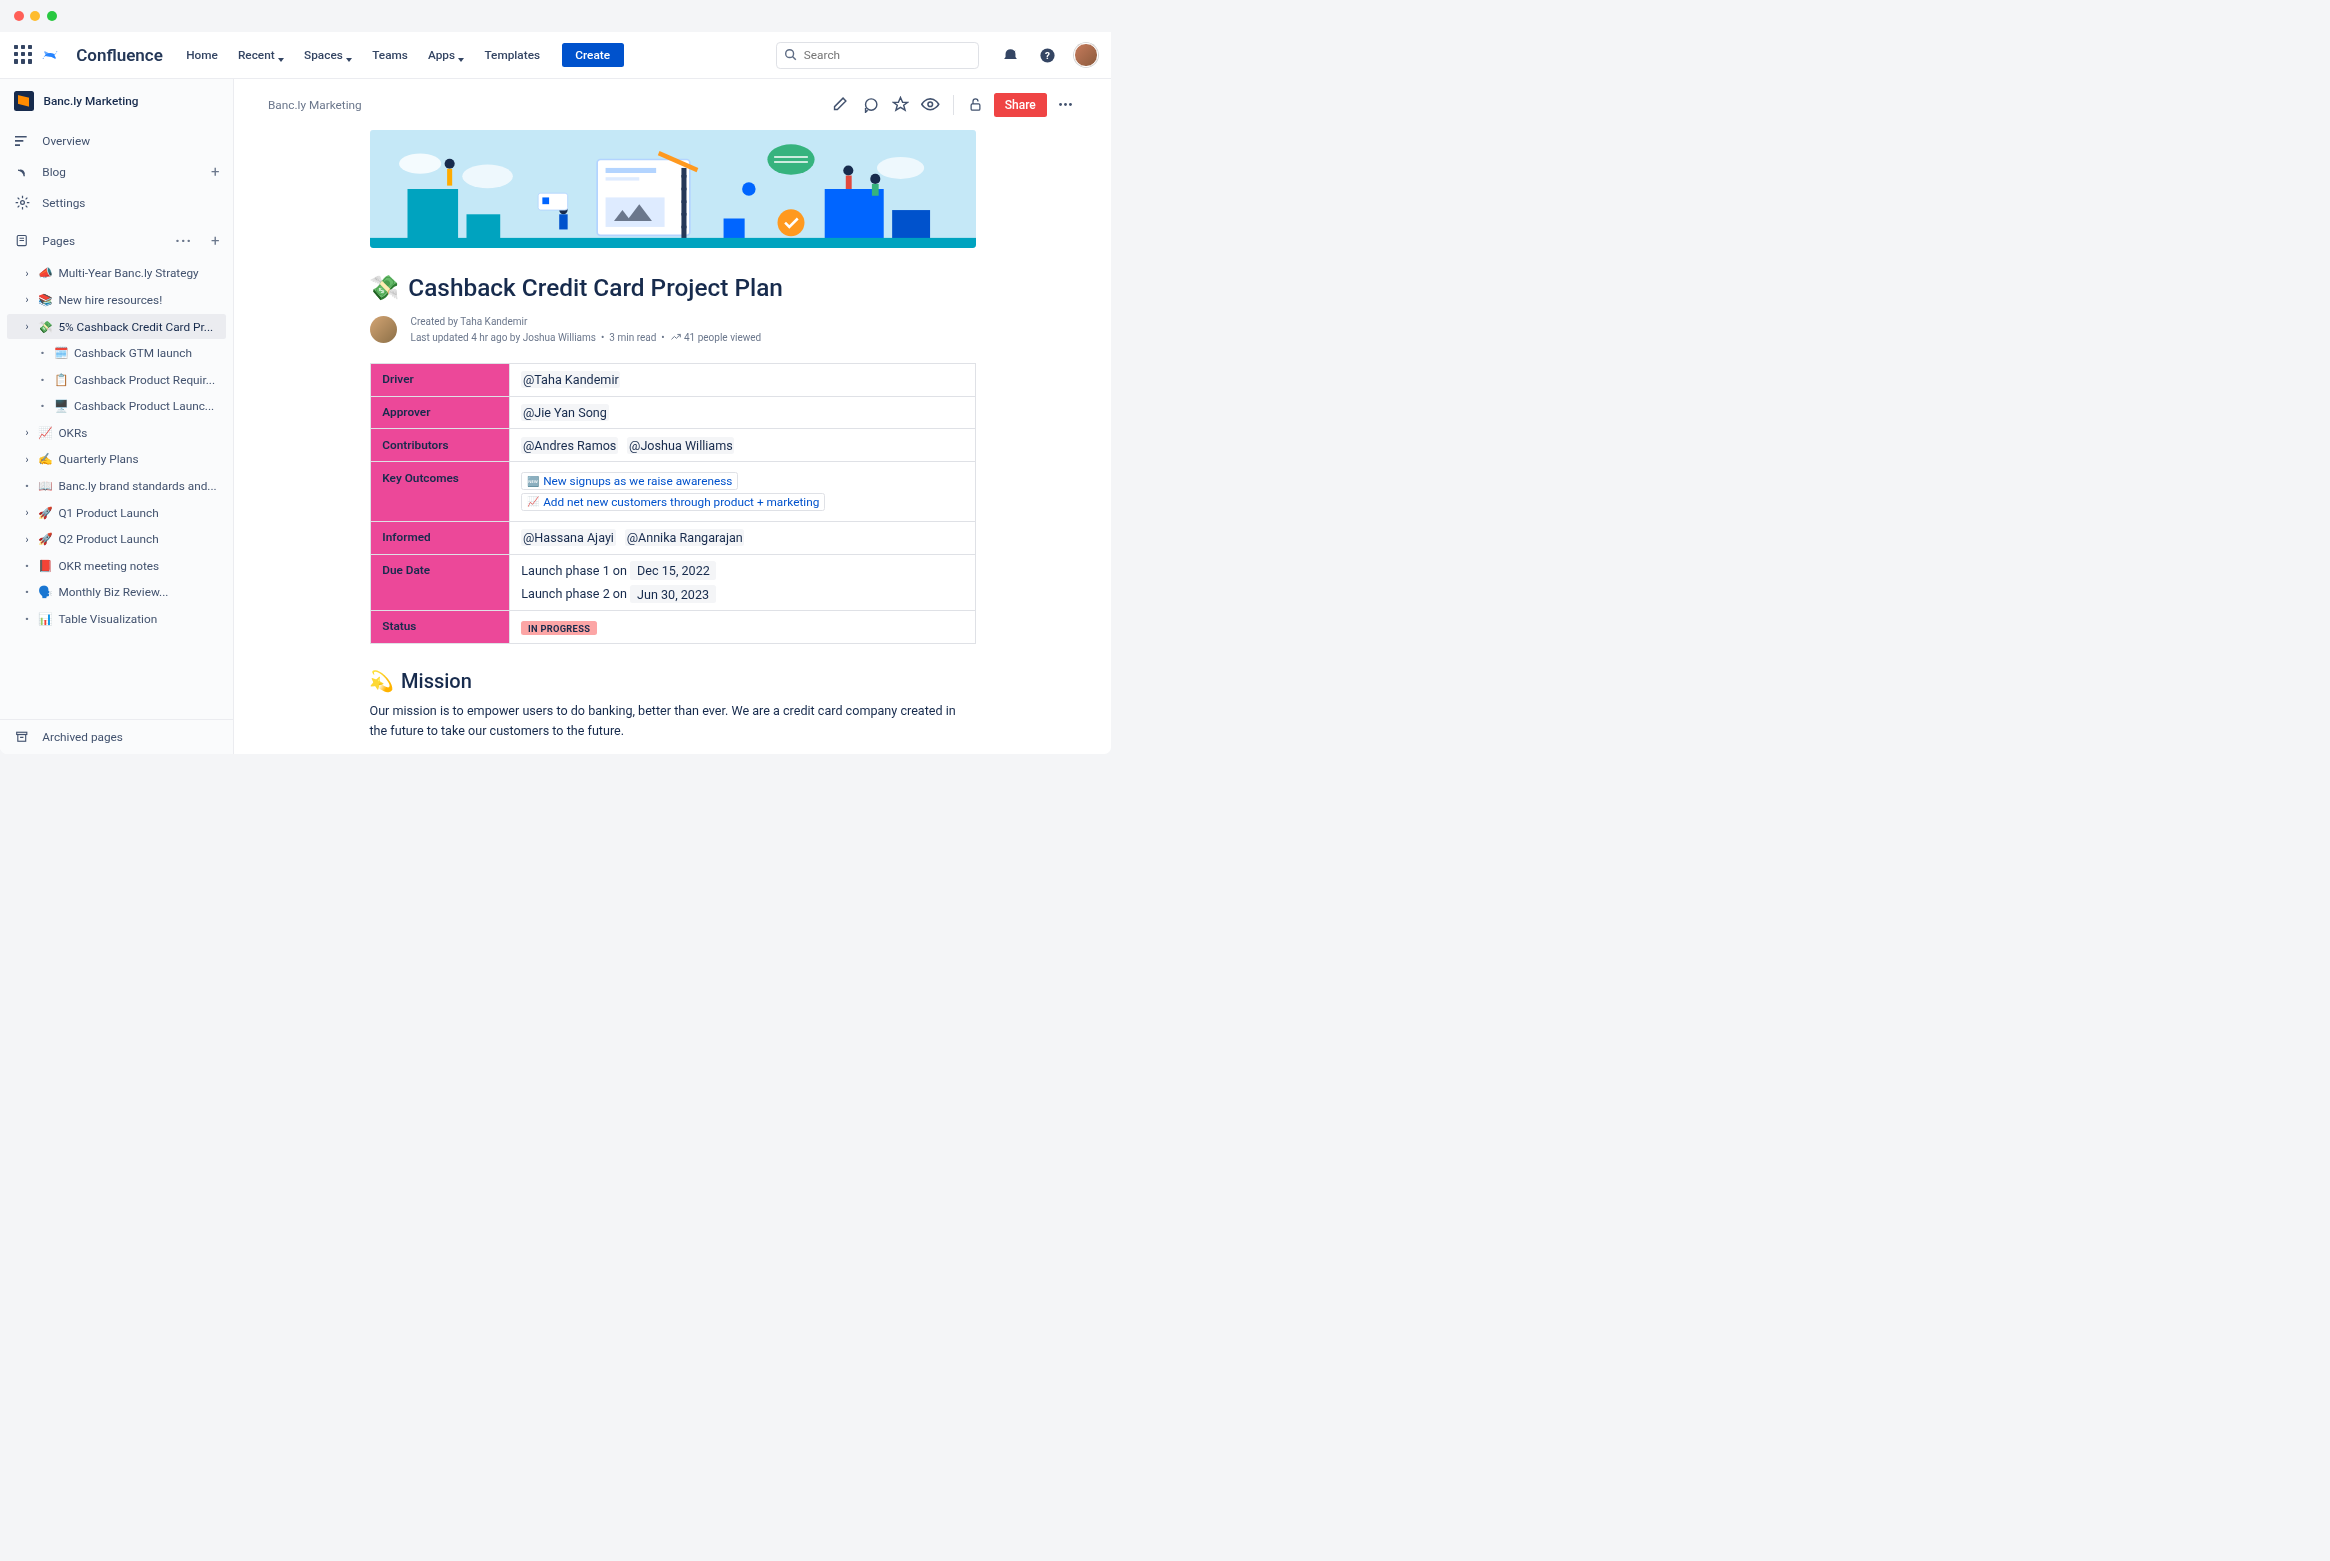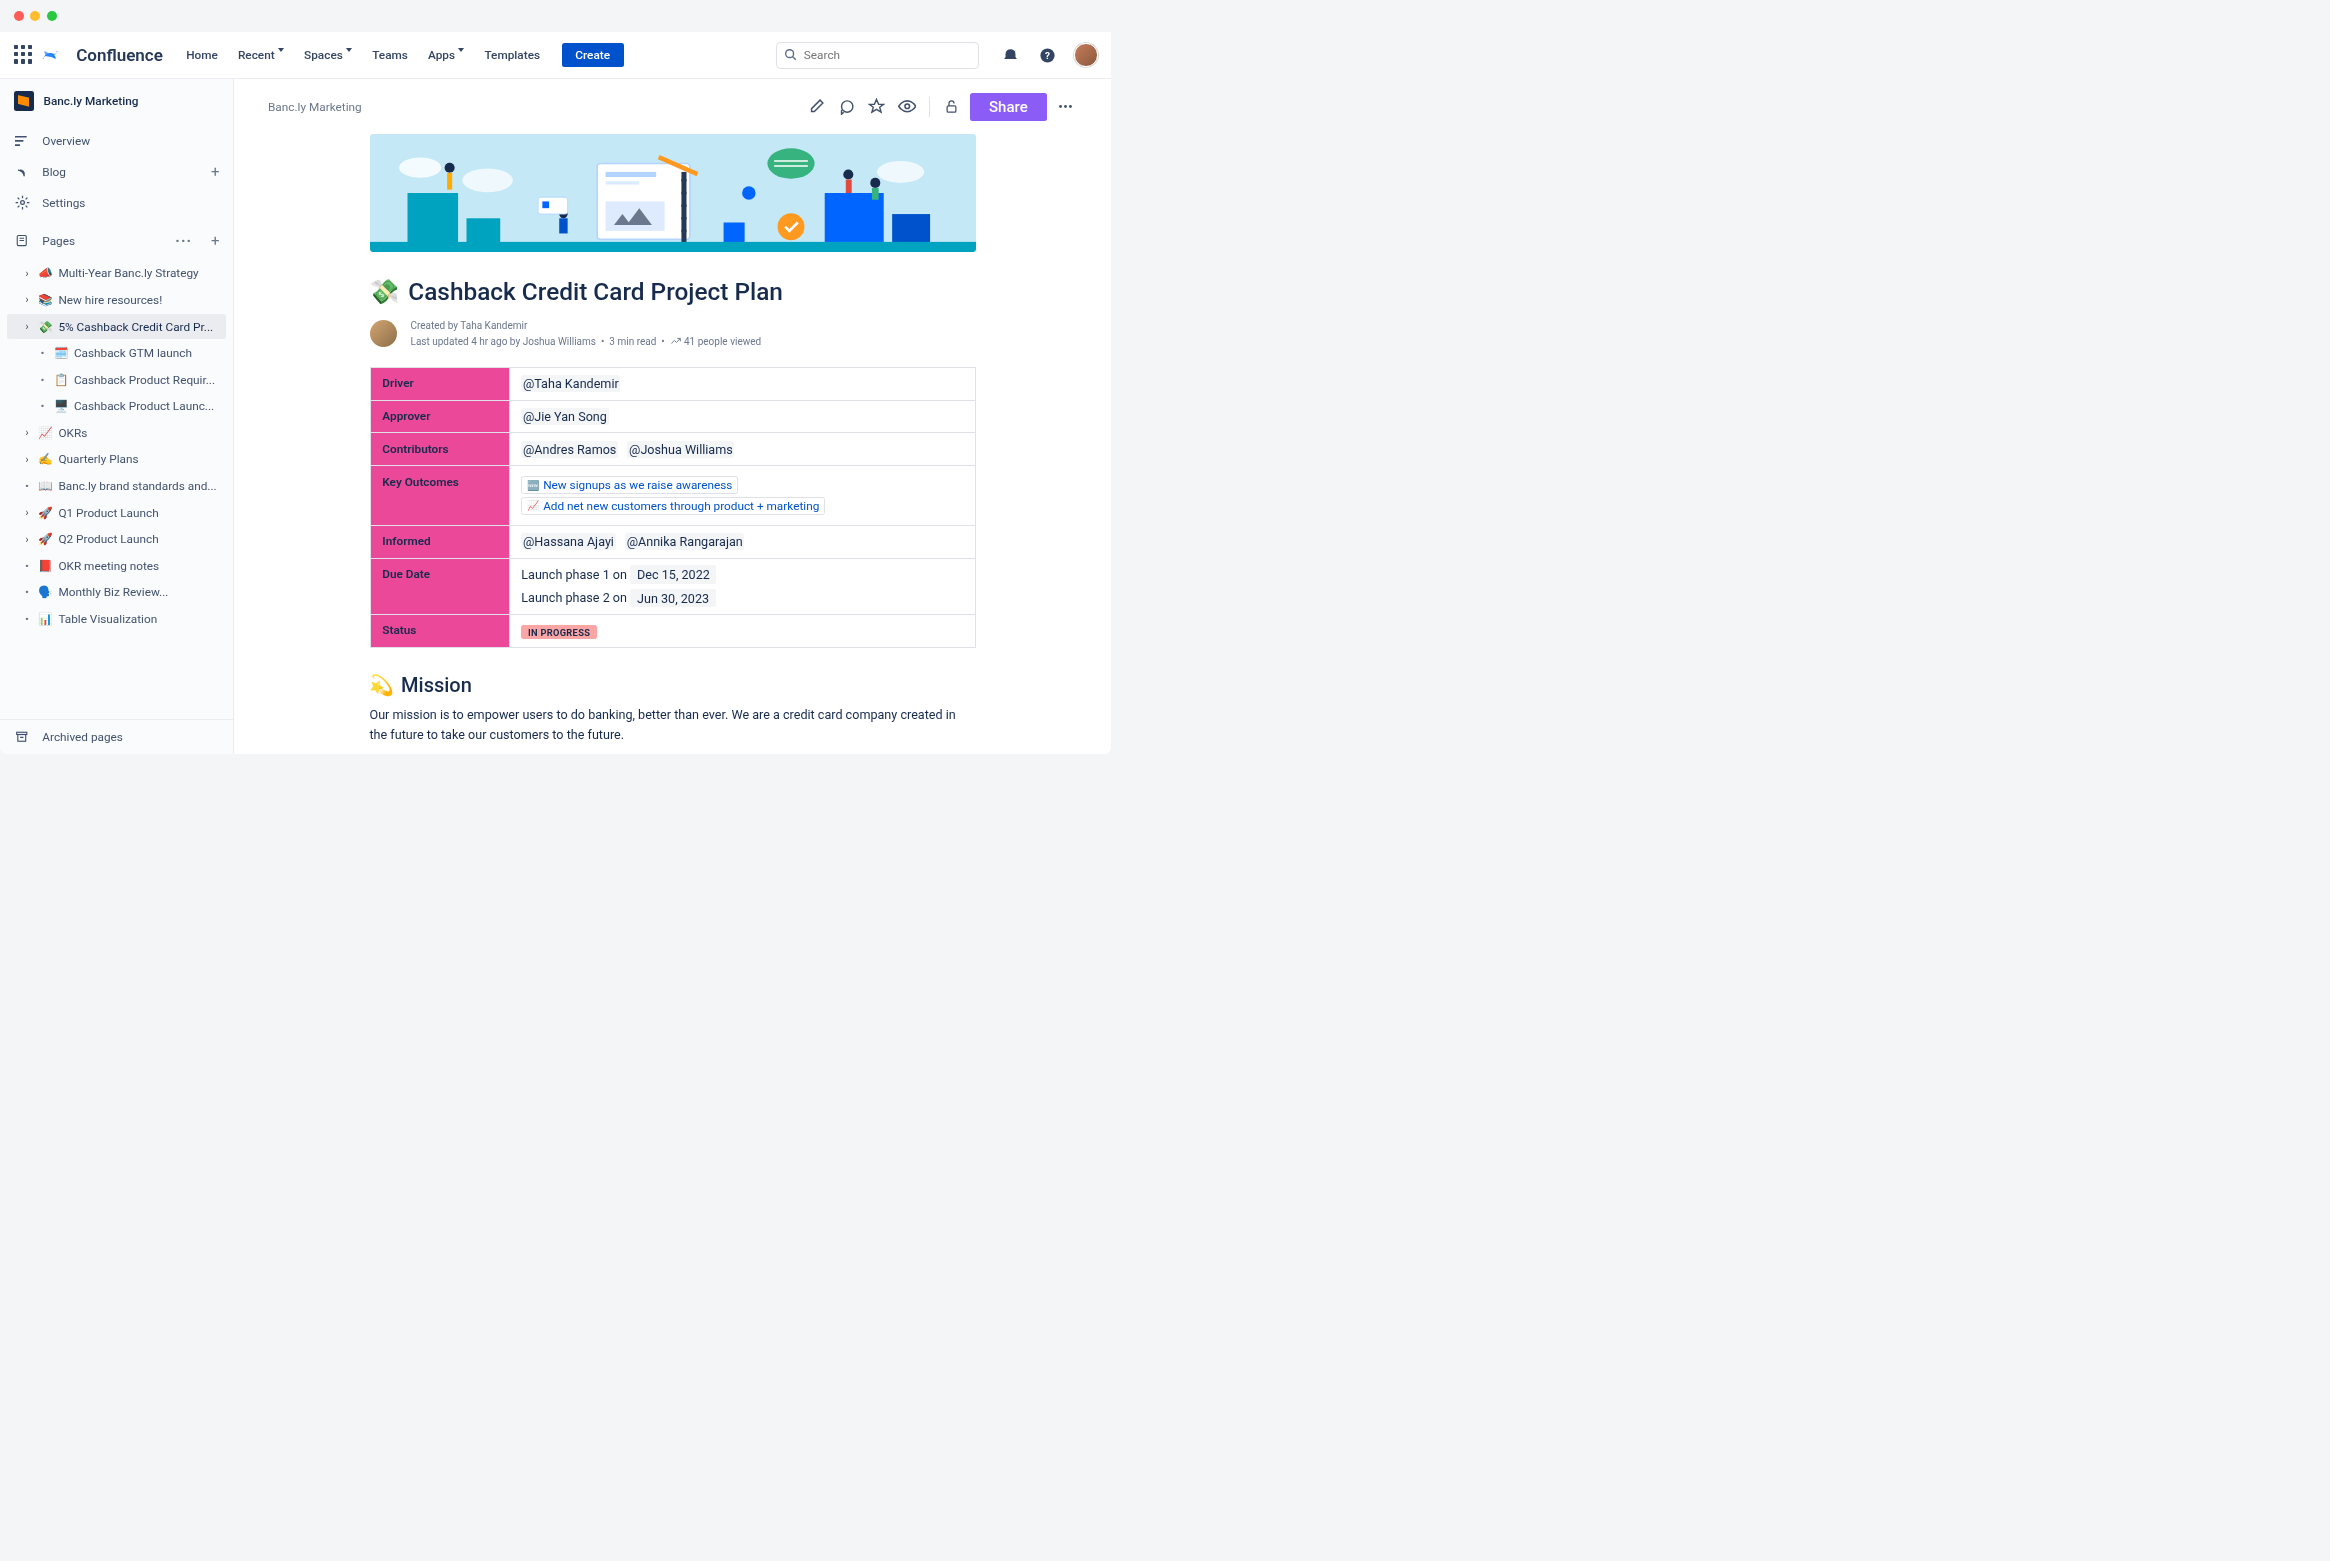--- a/index.html
+++ b/index.html
@@ -8,21 +8,21 @@
 .titlebar{height:32px;display:flex;align-items:center;padding:0 13.5px;gap:6.7px}
 .tdot{width:10px;height:10px;border-radius:50%}
 .tdot.red{background:#ff5f57}.tdot.yellow{background:#febc2e}.tdot.green{background:#28c840}
 .topnav{height:47px;background:#fff;border-bottom:0.8px solid #ebecf0;display:flex;align-items:center;padding:0 13.5px;gap:6.7px}
 .appicon{width:20px;height:20px;display:grid;grid-template-columns:repeat(3,1fr);gap:1.7px;cursor:pointer}
 .appicon span{width:4.2px;height:4.2px;background:#344563;border-radius:0.8px}
 .logo{display:flex;align-items:center;gap:16px;margin-right:10px;cursor:pointer}
 .logo-text{color:#253858;font-size:17px;font-weight:600}
 .logo-icon{width:20px;height:20px;display:flex;align-items:center;justify-content:center}
 .logo-icon svg{fill:#2684ff}
-.navitem{padding:3.4px 6.7px;font-size:11.8px;color:#344563;cursor:pointer;display:flex;align-items:flex-start;gap:3.4px;font-weight:500}
+.navitem{padding:3.4px 6.7px;font-size:11.8px;color:#344563;cursor:pointer;display:flex;align-items:flex-end;gap:3.4px;font-weight:500}
 .chev{width:0;height:0;border-left:3.4px solid transparent;border-right:3.4px solid transparent;border-top:4.2px solid #344563}
 .btn-create{background:#0052cc;color:#fff;padding:5px 13.5px;border-radius:2.5px;font-size:11.8px;font-weight:500;border:none;cursor:pointer;margin-left:8.4px}
 .spacer{flex:1}
 .search{position:relative;width:203px;margin-right:10px}
 .search input{width:100%;height:27px;padding:0 8.4px 0 27px;border:1.7px solid #dfe1e6;border-radius:4.2px;font-size:11.8px;color:#5e6c84}
 .search-icon{position:absolute;left:8.4px;top:6.7px;color:#5e6c84}
 .topicon{width:20px;height:20px;margin:0 5px;cursor:pointer;display:flex;align-items:center;justify-content:center;color:#344563}
 .avatar{width:23.6px;height:23.6px;border-radius:50%;background:linear-gradient(135deg,#c67b5c,#8b5a3c);margin-left:5px;cursor:pointer;border:1.7px solid #fff;box-shadow:0 0 0 0.8px #ccc}
 .body{flex:1;display:flex;background:#fff;overflow:hidden}
 .sidebar{width:234px;border-right:0.8px solid #ebecf0;display:flex;flex-direction:column;background:#fafbfc}
@@ -43,21 +43,21 @@
 .tree-bullet{width:13.5px;display:flex;justify-content:center;color:#6b778c;flex-shrink:0}
 .tree-emoji{flex-shrink:0}
 .tree-label{white-space:nowrap;overflow:hidden;text-overflow:ellipsis;flex:1}
 .archived{border-top:0.8px solid #ebecf0;padding:8.4px 13.5px;display:flex;align-items:center;gap:11.8px;font-size:11.8px;color:#42526e;cursor:pointer}
 .main{flex:1;overflow:auto;padding:0 34px}
 .page-header{display:flex;align-items:center;padding:13.5px 0;gap:8.4px}
 .breadcrumb{font-size:11.8px;color:#6b778c}
 .page-actions{margin-left:auto;display:flex;align-items:center;gap:6.7px}
 .action-icon{width:23.6px;height:23.6px;display:flex;align-items:center;justify-content:center;cursor:pointer;color:#42526e;border-radius:2.5px}
 .divider{width:0.8px;height:20px;background:#dfe1e6;margin:0 3.4px}
-.btn-share{background:#8b5cf6;color:#fff;padding:5px 19px;border-radius:2.5px;font-size:15px;font-weight:500;border:none;cursor:pointer}
+.btn-share{background:#ef4444;color:#fff;padding:5px 11px;border-radius:2.5px;font-size:12px;font-weight:500;border:none;cursor:pointer}
 .content{max-width:606px;margin:0 auto}
 .banner{width:100%;height:118px;background:linear-gradient(to bottom,#e3f2fd 0%,#b3e5fc 100%);border-radius:3.4px;position:relative;overflow:hidden;margin-bottom:25px}
 .title-area{margin-bottom:17px}
 .page-title{font-size:24.4px;font-weight:500;color:#172b4d;display:flex;align-items:center;gap:8.4px;margin-bottom:11.8px}
 .meta{display:flex;align-items:center;gap:14px}
 .meta-avatar{width:27px;height:27px;border-radius:50%;background:linear-gradient(135deg,#d4a574,#8b6f47);flex-shrink:0}
 .meta-text{font-size:10px;color:#6b778c;line-height:1.6}
 .meta-text .dot{margin:0 5px}
 .info-table{width:100%;border-collapse:collapse;margin-bottom:25px;border:0.8px solid #dfe1e6}
 .info-table th{background:#ec4899;text-align:left;padding:8.4px 11.8px;font-size:11.8px;color:#172b4d;font-weight:600;width:139px;border:0.8px solid #dfe1e6;vertical-align:top}

